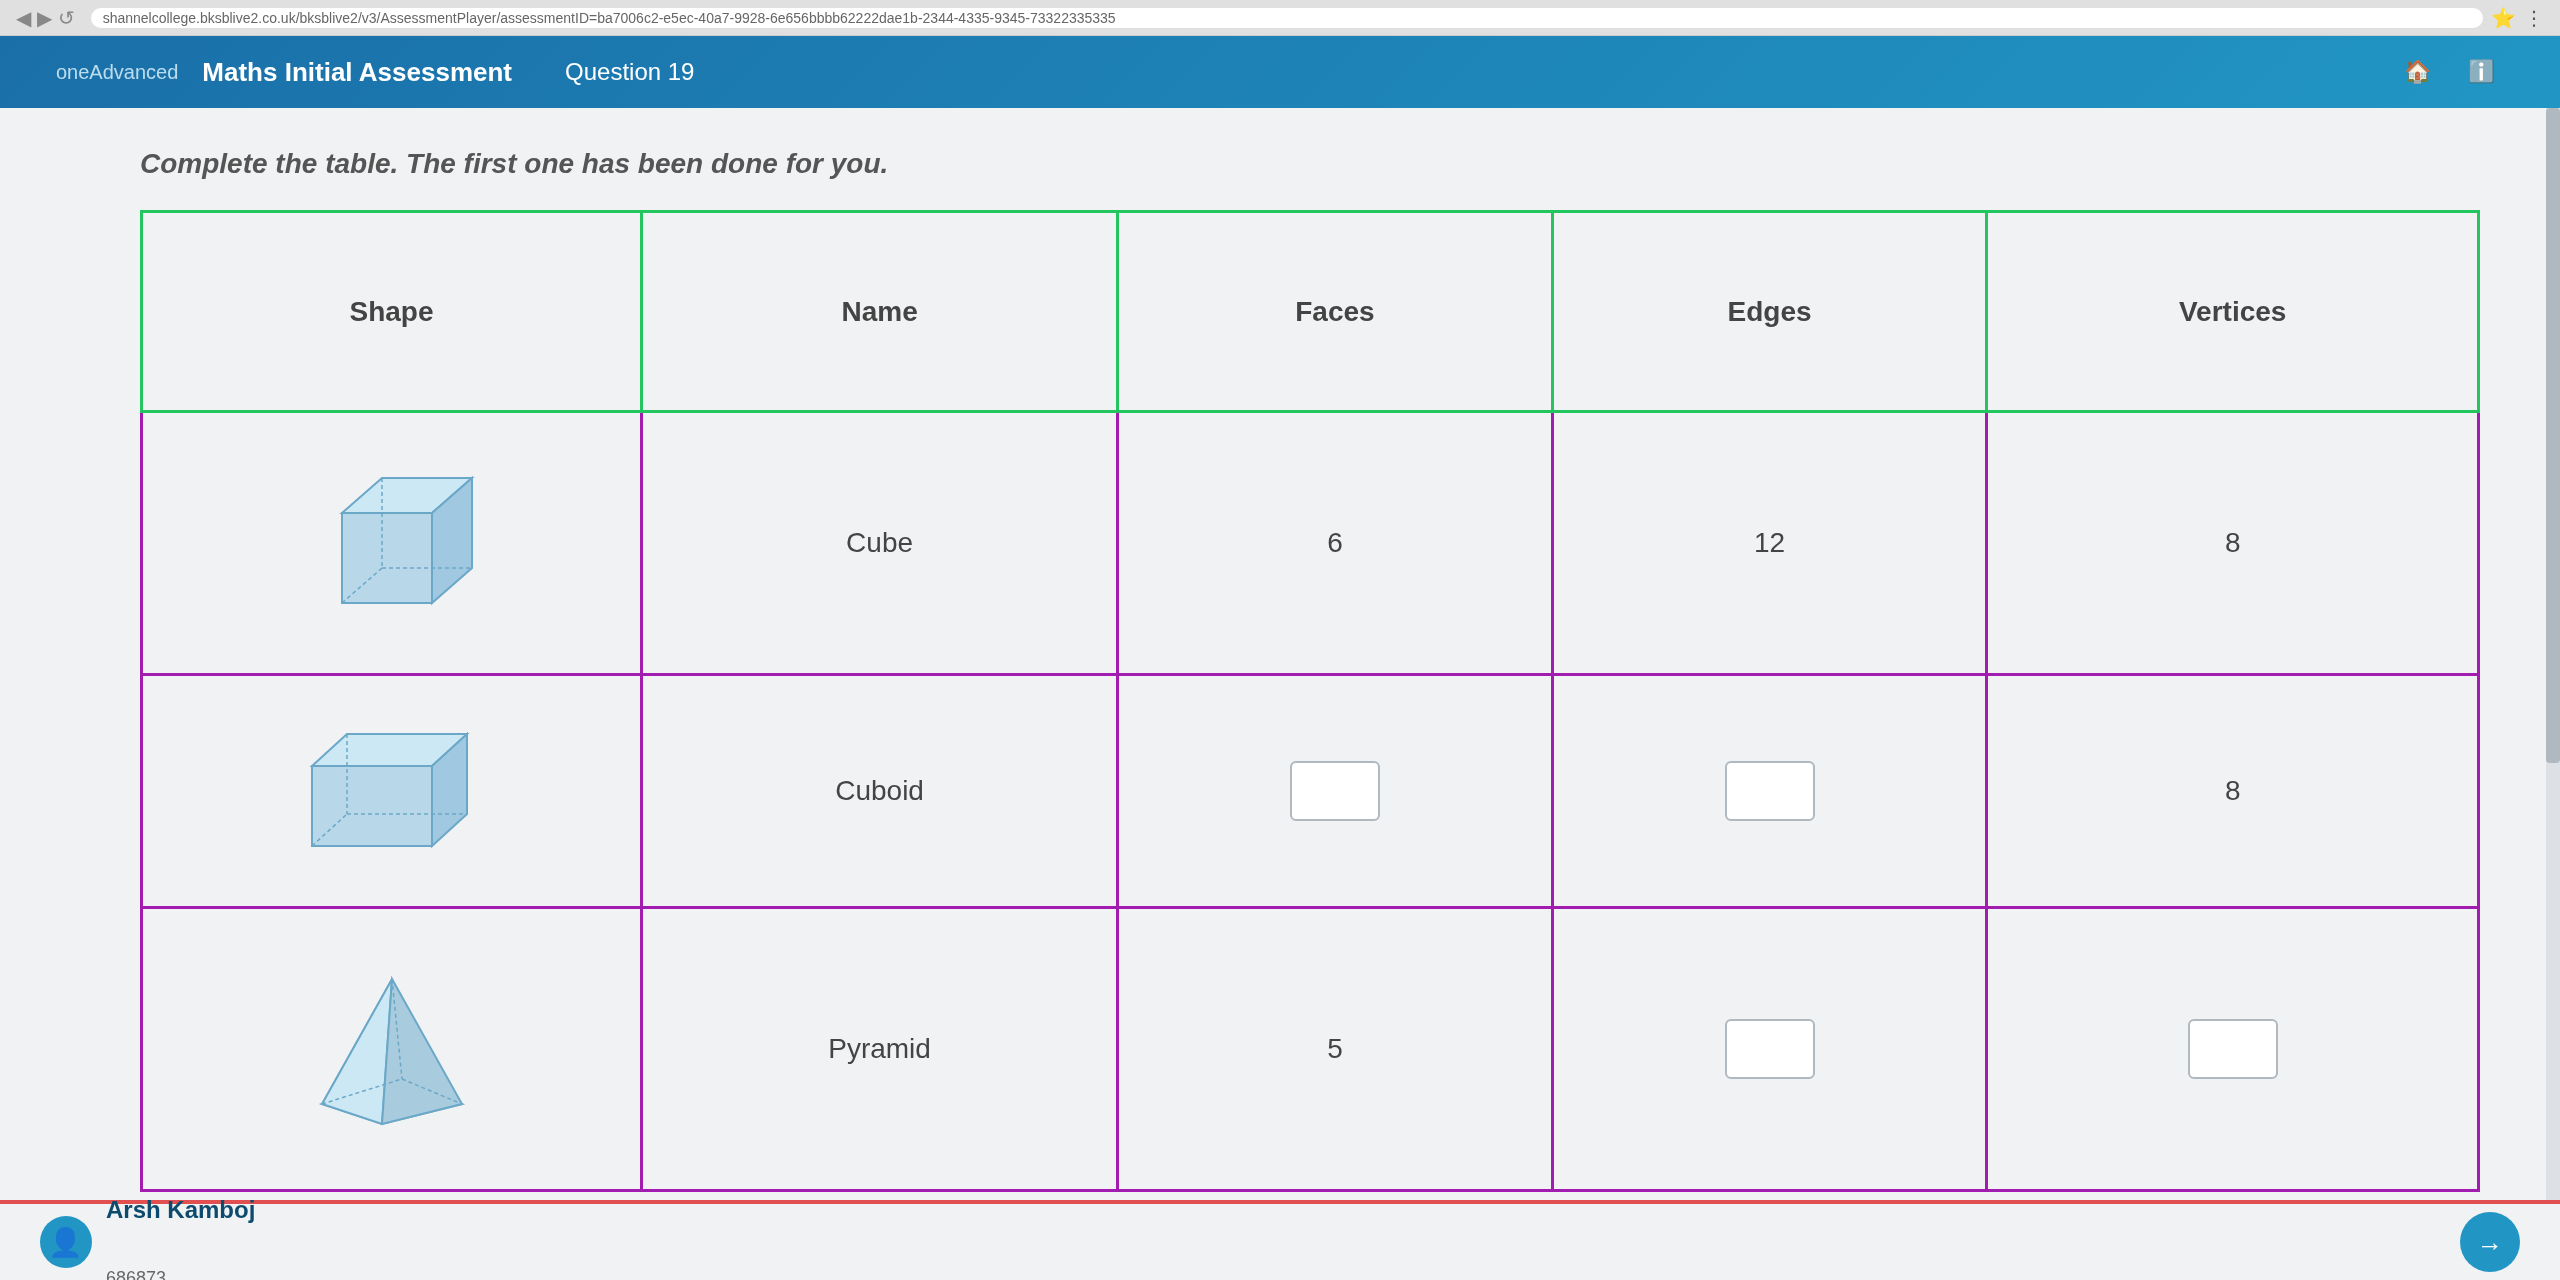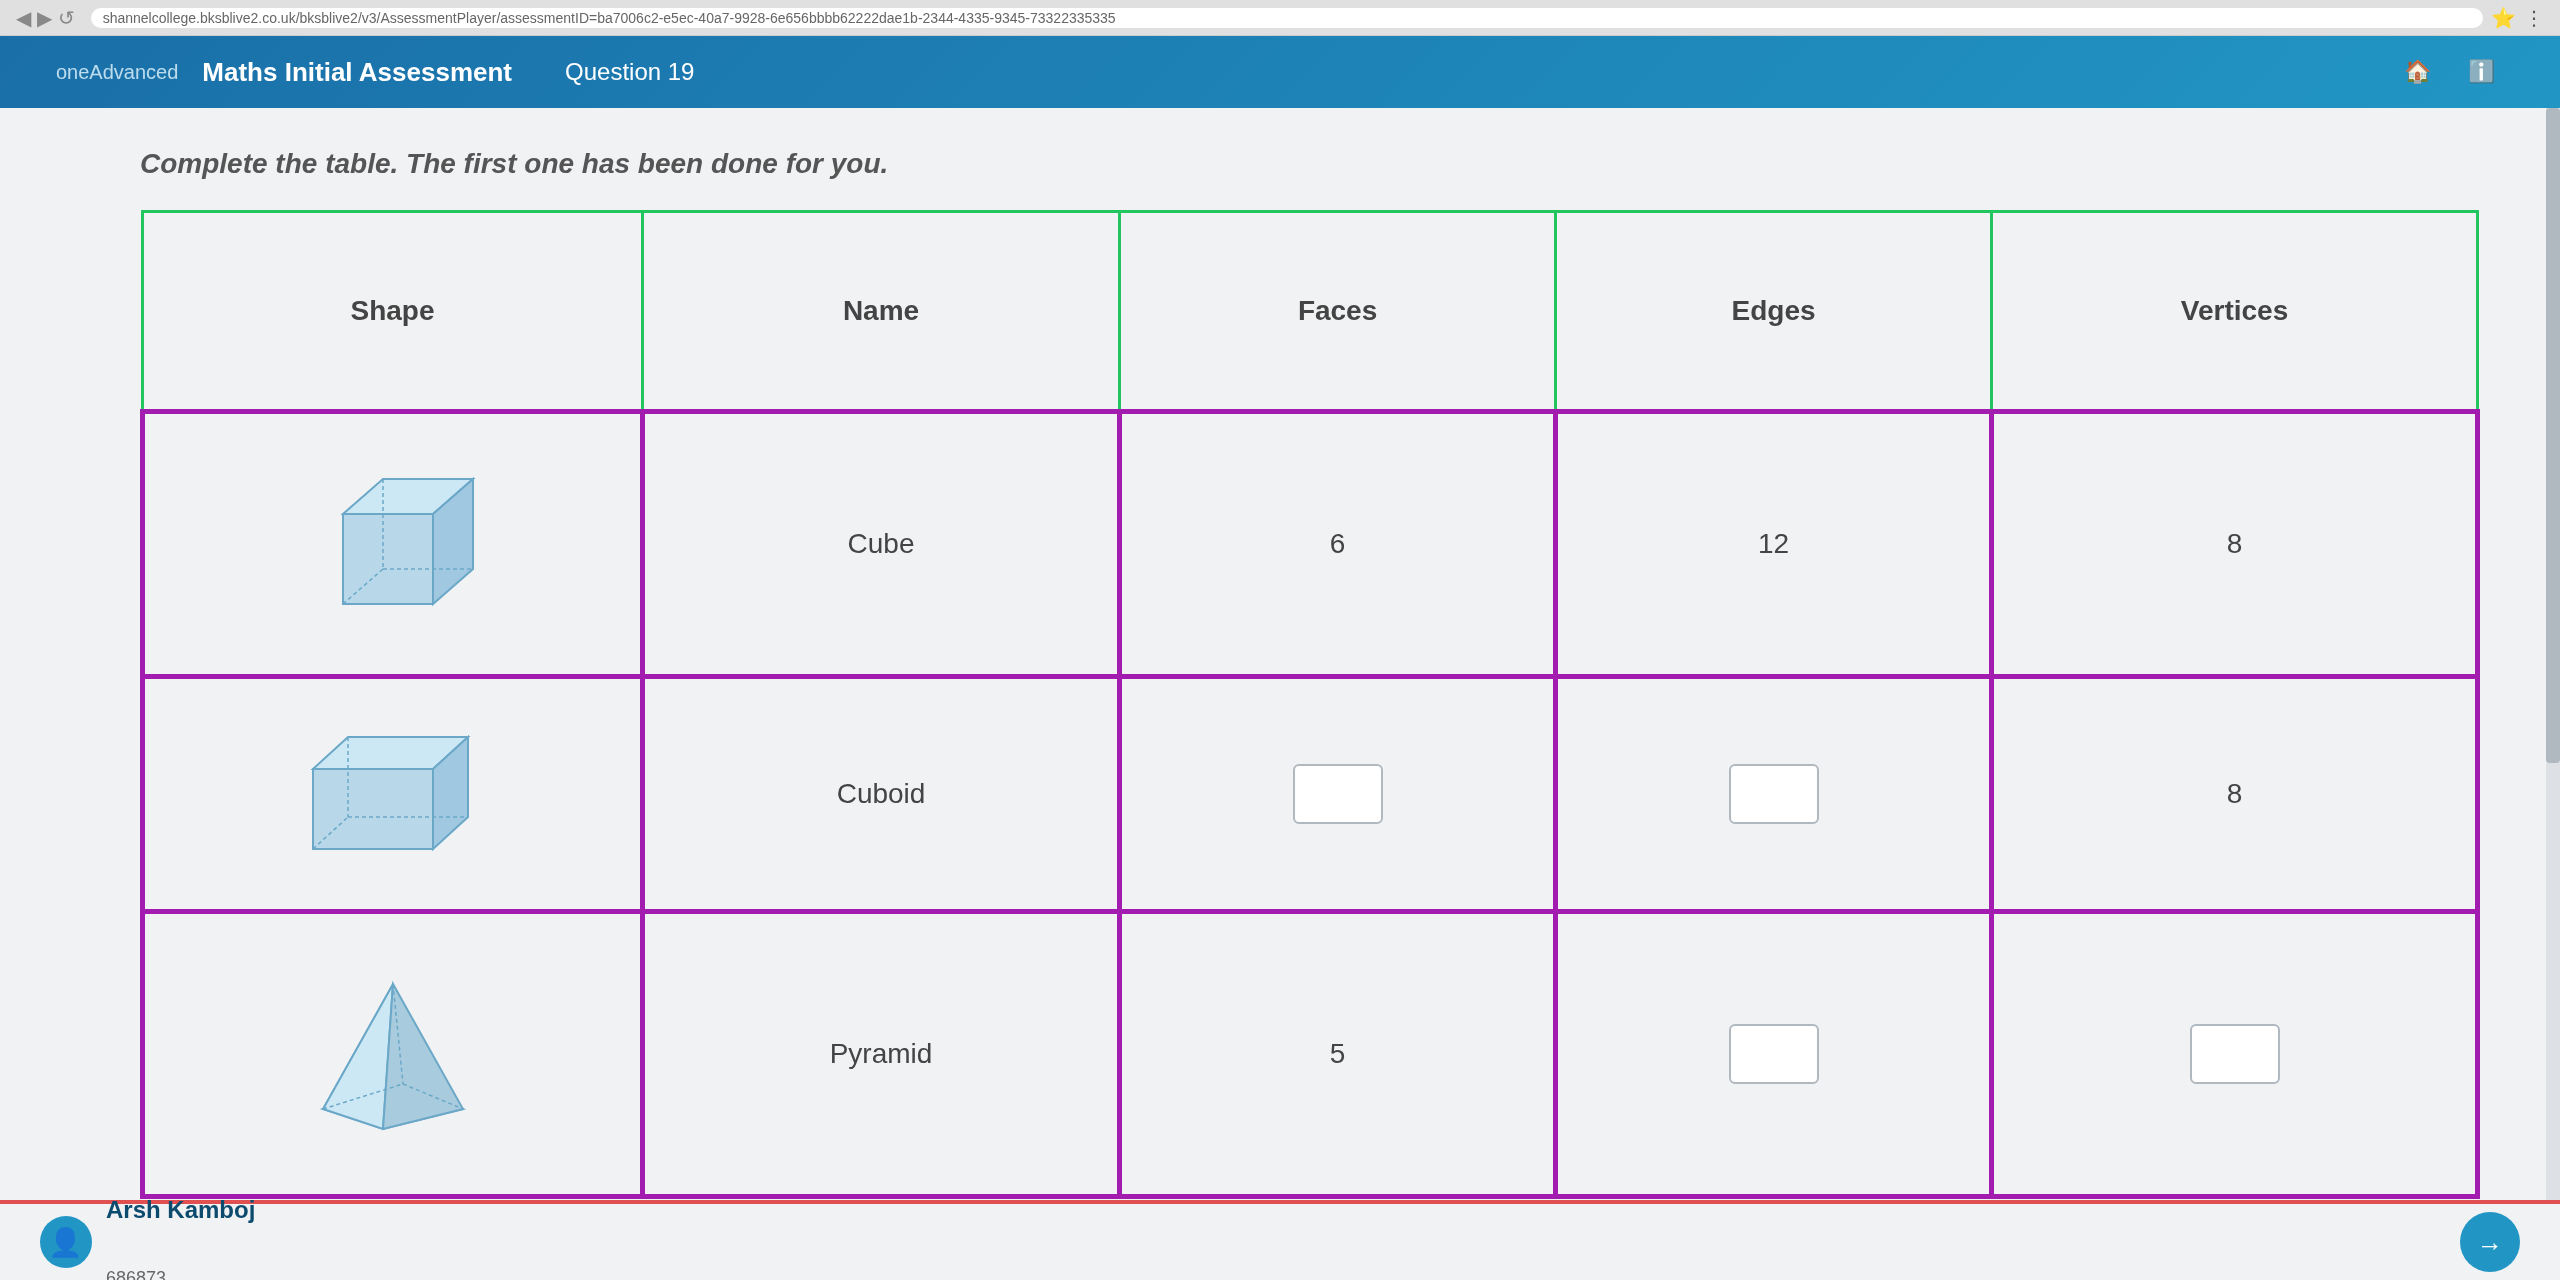--- a/index.html
+++ b/index.html
@@ -114,21 +114,21 @@
       text-align: center;
       border: 3px solid #22c55e;
       background: #f0f2f4;
     }
     .shape-table th:first-child {
       width: 500px;
     }
 
     .shape-table td {
       padding: 20px;
-      border: 5px solid #a21caf;
+      border: 3px solid #a21caf;
       text-align: center;
       font-size: 28px;
       color: #444;
       vertical-align: middle;
       background: #f0f2f4;
     }
     .shape-table tr {
       height: 200px;
     }
 

